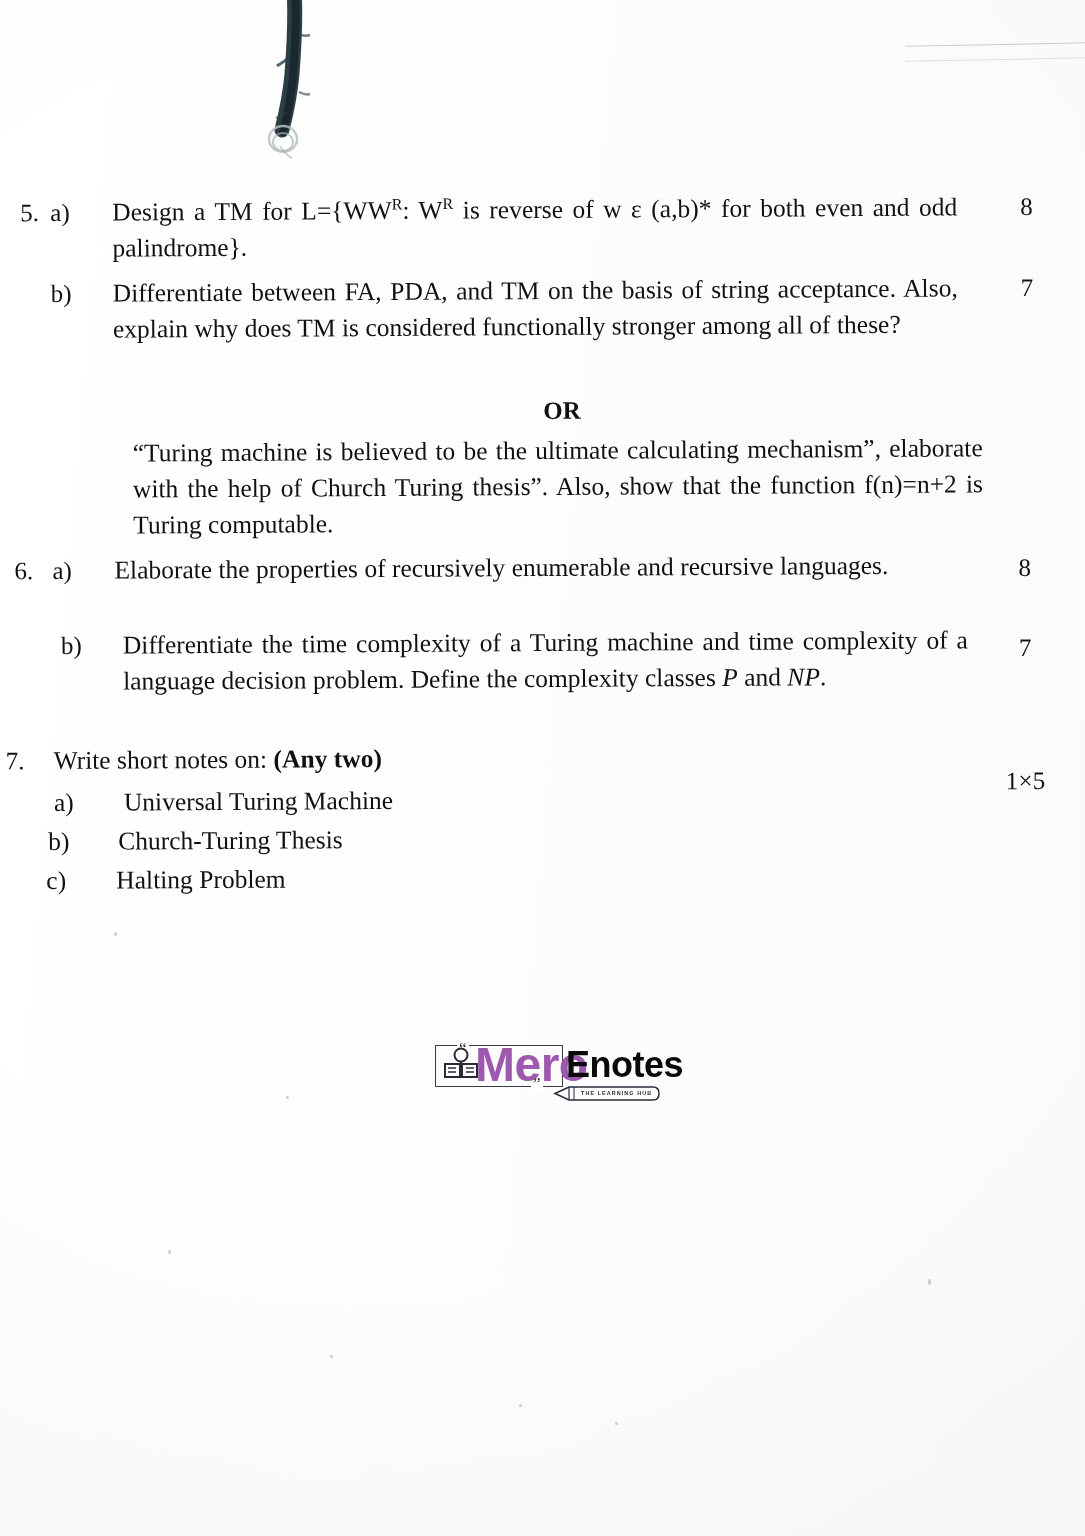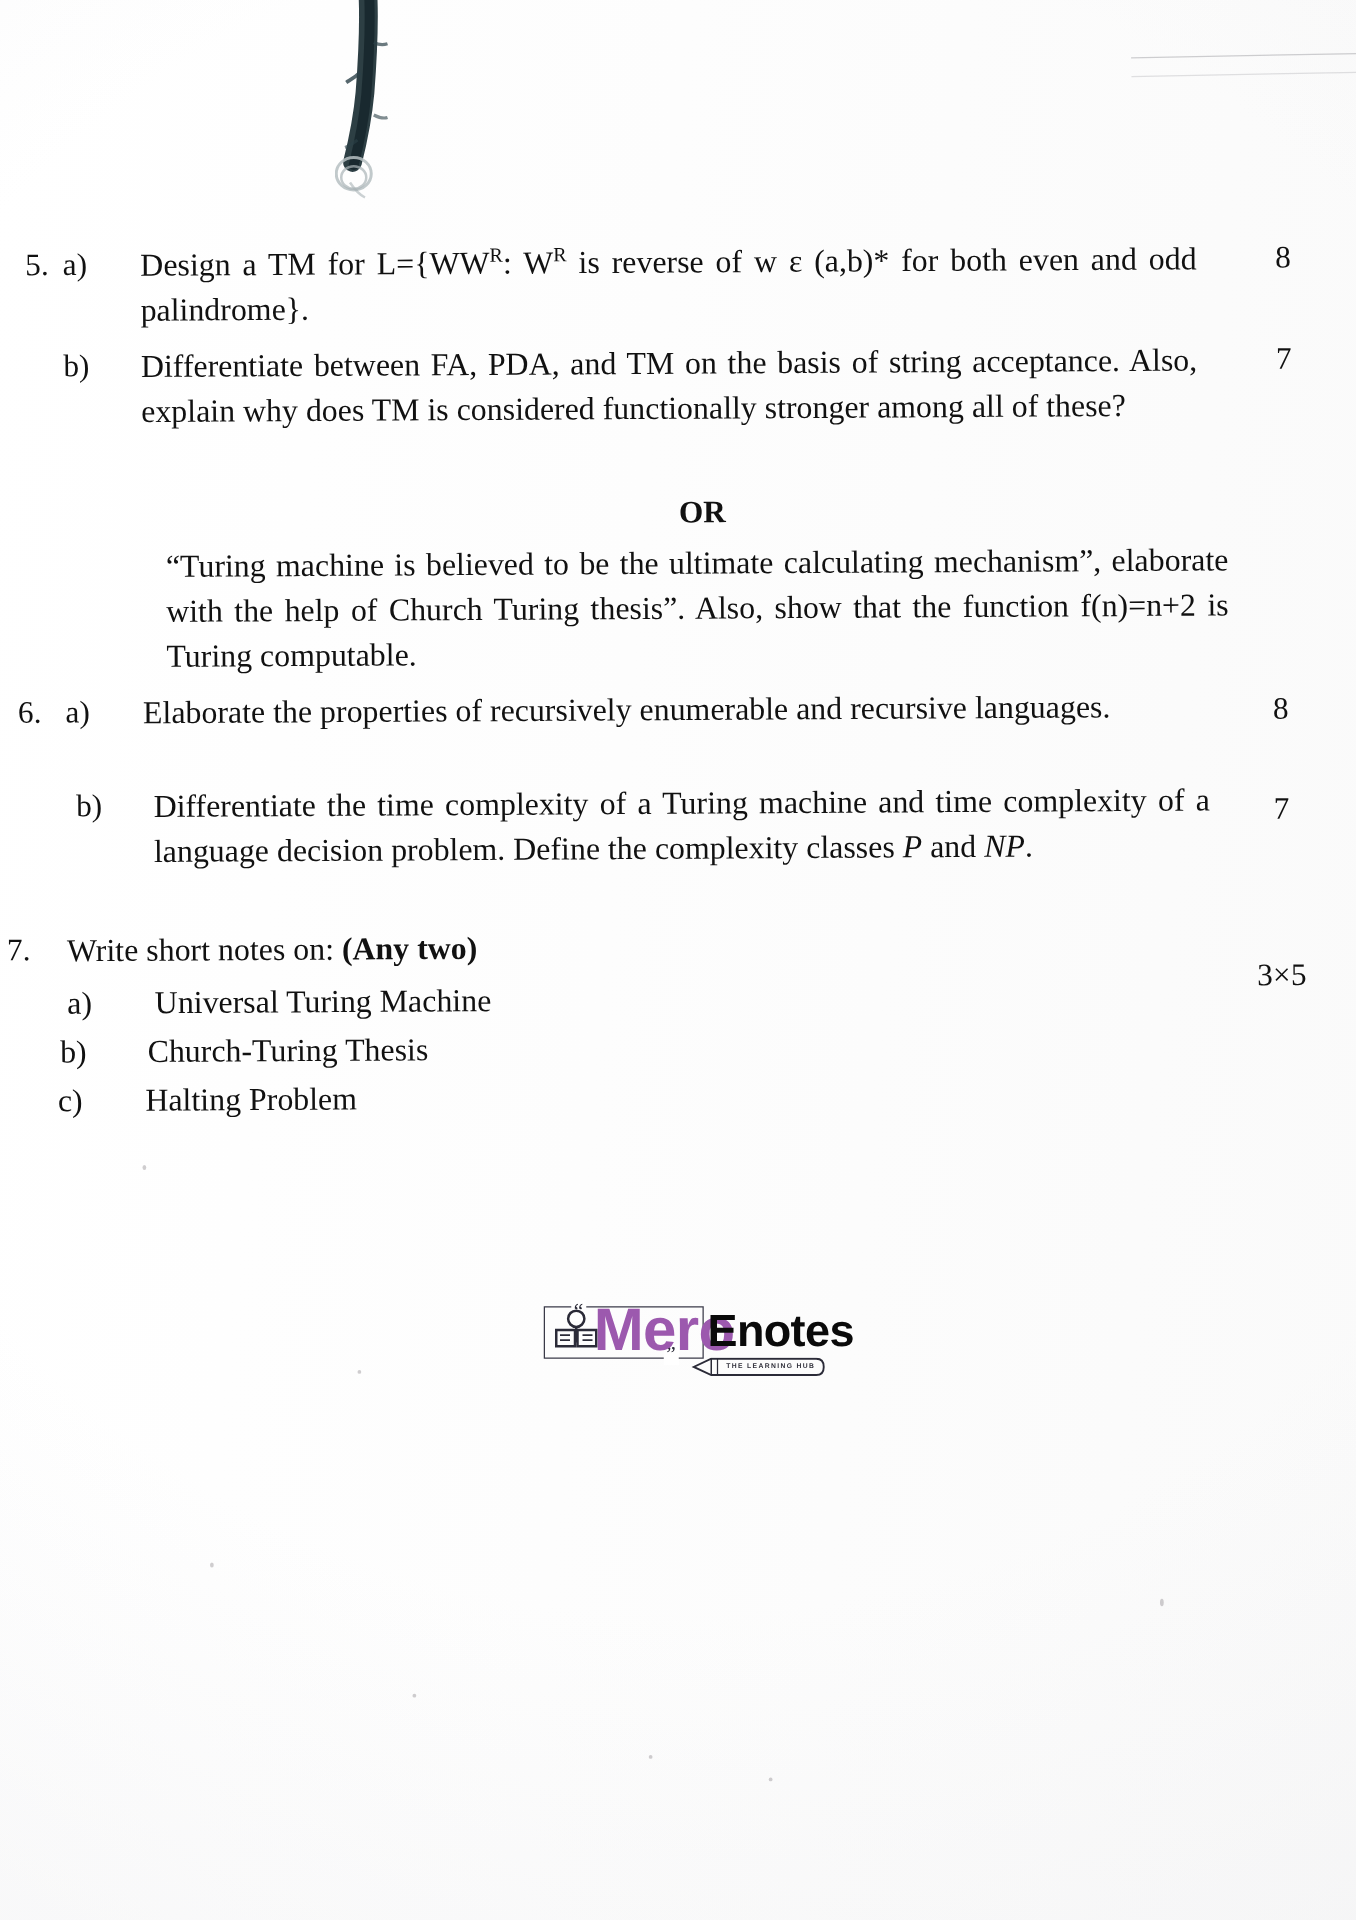--- a/index.html
+++ b/index.html
@@ -269,21 +269,21 @@
       </div>
     </div>
     <div class="marks" style="left:1018px; top:633px;">7</div>
 
     <div class="qrow" style="left:0px; top:740px; width:992px;">
       <div class="qnum" style="padding-left:4px;">7.</div>
       <div class="qbody narrow" style="width:700px;">
         <span>Write short notes on: </span><span class="bold">(Any two)</span>
       </div>
     </div>
-    <div class="marks" style="left:1004px; top:766px;">3×5</div>
+    <div class="marks" style="left:1004px; top:766px;">1×5</div>
 
     <div class="sub-item" style="left:52px; top:782px;">
       <span class="lbl">a)</span>
       <span>Universal Turing Machine</span>
     </div>
     <div class="sub-item" style="left:46px; top:821px;">
       <span class="lbl">b)</span>
       <span>Church-Turing Thesis</span>
     </div>
     <div class="sub-item" style="left:44px; top:860px;">

